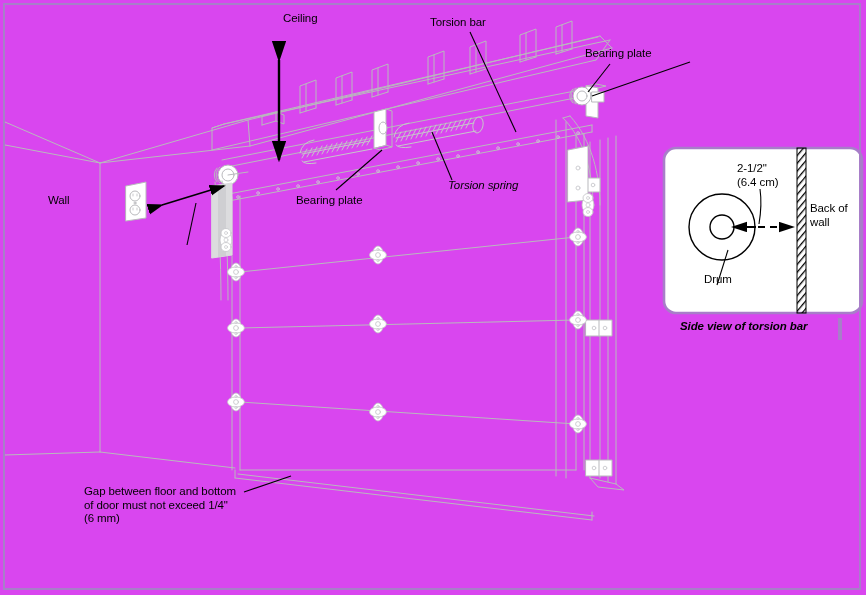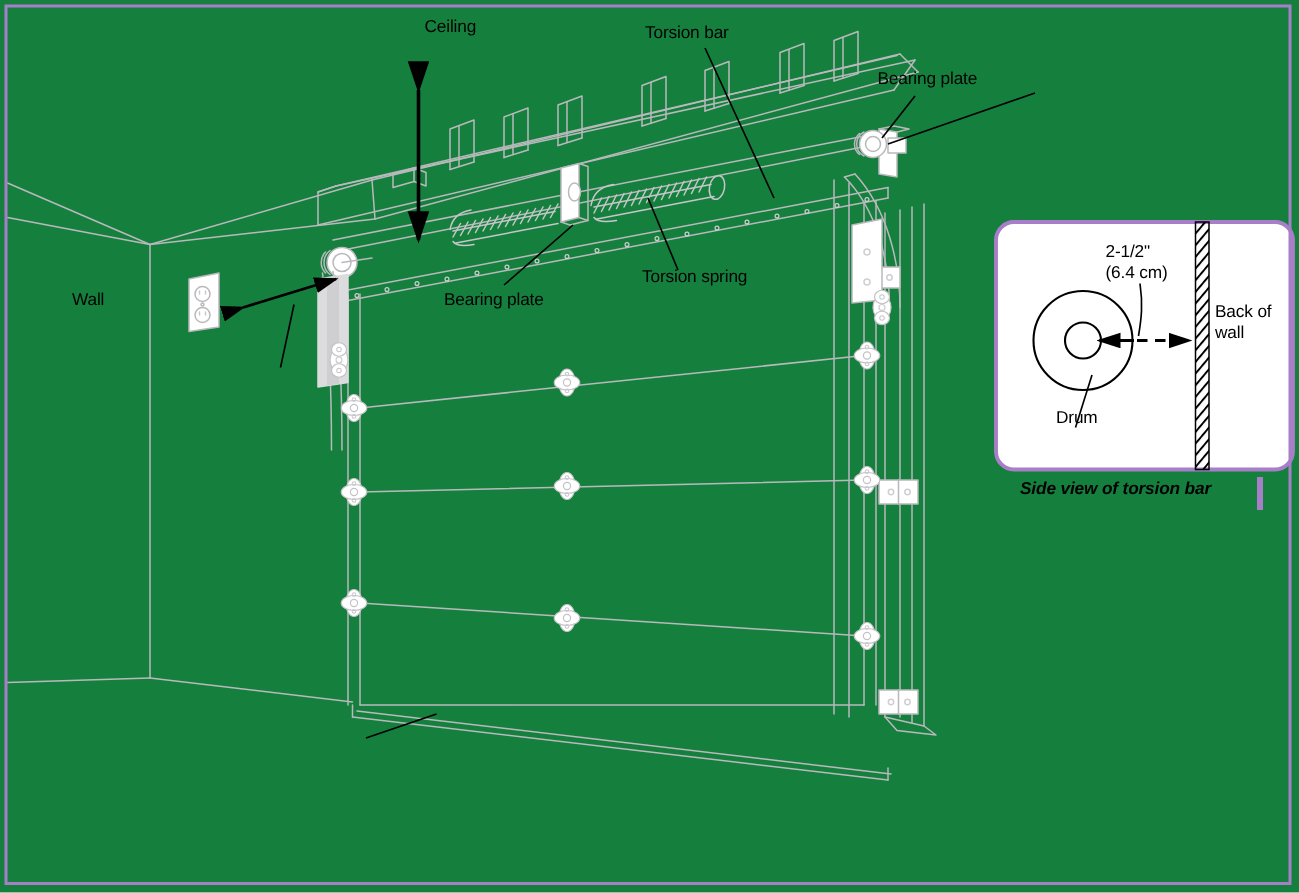--- a/index.html
+++ b/index.html
@@ -8,21 +8,21 @@
     padding: 0;
     background: #ffffff;
   }
   body {
     font-family: "Liberation Sans", sans-serif;
   }
   #page {
     position: relative;
     width: 866px;
     height: 595px;
-    background: #15803d;
+    background: #d946ef;
     overflow: hidden;
   }
   #frame-border {
     position: absolute;
     left: 3px;
     top: 3px;
     width: 858px;
     height: 587px;
     border: 2px solid #a87ec9;
     box-sizing: border-box;
@@ -335,27 +335,30 @@
   </svg>
 
   <div class="lbl" style="left:283px; top:12px;">Ceiling</div>
 
   <div class="lbl" style="left:430px; top:16px;">Torsion bar</div>
 
   <div class="lbl" style="left:585px; top:47px;">Bearing plate</div>
 
   <div class="lbl" style="left:296px; top:194px;">Bearing plate</div>
 
-  <div class="lbl" style="left:428px; top:179px;">Torsion spring</div>
+  <div class="lbl" style="left:448px; top:179px;font-style:italic;">Torsion spring</div>
 
   <div class="lbl" style="left:48px; top:194px;">Wall</div>
 
 
 
 
+  <div class="lbl" style="left:84px; top:485px; width:230px;">Gap between floor and bottom
+of door must not exceed 1/4"
+(6 mm)</div>
 
   <div class="lbl" style="left:737px; top:162px; text-align:left;">2-1/2"
 (6.4 cm)</div>
 
   <div class="lbl" style="left:704px; top:273px;">Drum</div>
 
   <div class="lbl" style="left:810px; top:202px;">Back of
 wall</div>
 
   <div class="lbl inset-caption" style="left:680px; top:320px;font-style:italic;">Side view of torsion bar</div>

